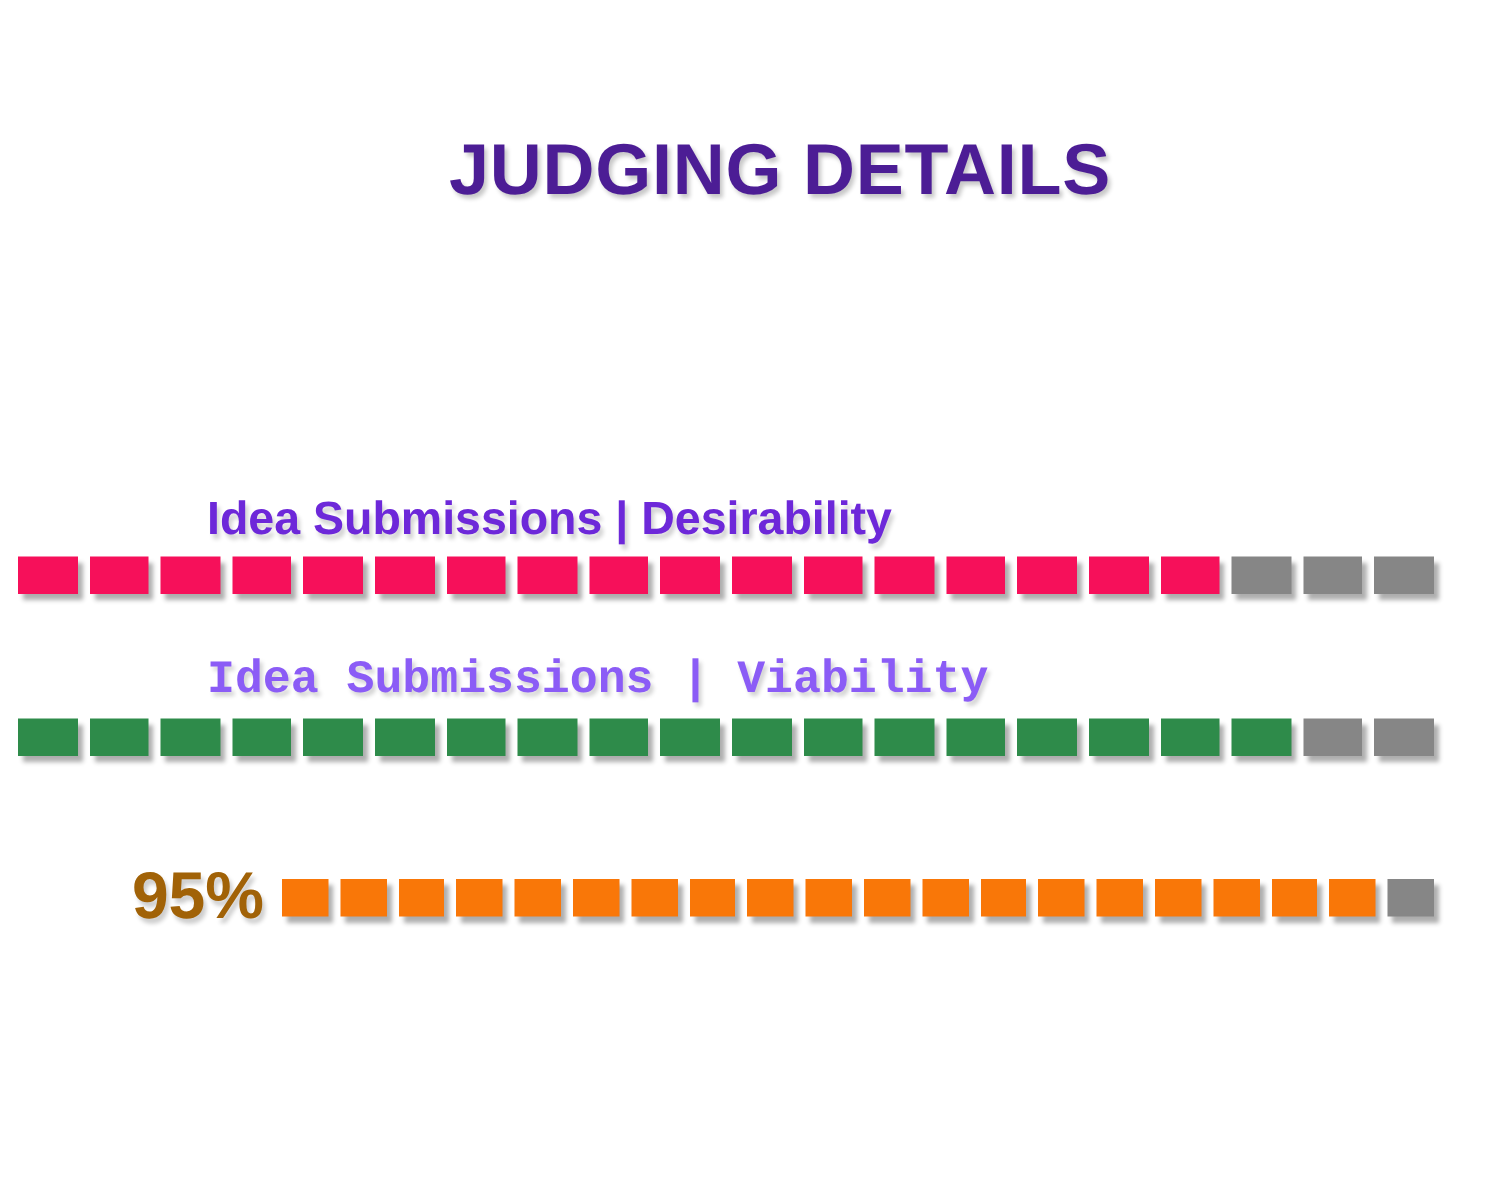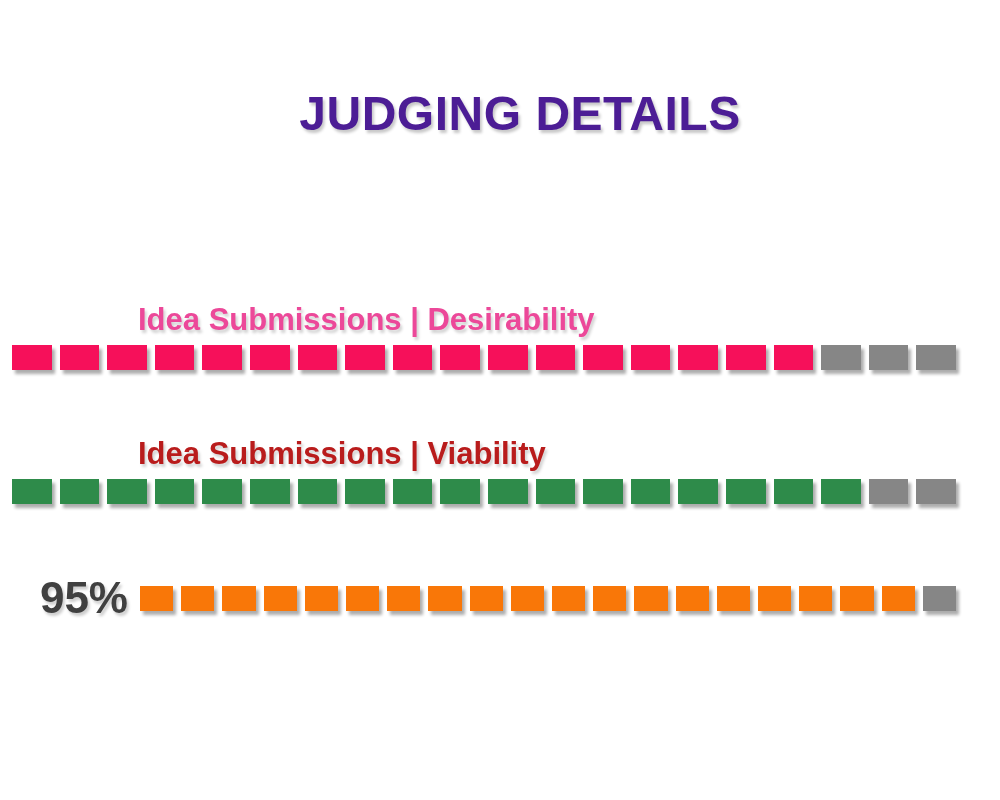--- a/index.html
+++ b/index.html
@@ -91,21 +91,21 @@
 </style>
 </head>
 <body>
 
 <div class="slide">
   <h1 class="title" style="color: #4c1d95;">JUDGING DETAILS</h1>
 
 
   <div class="rows" id="rows">
       <div class="row" style="top: 0px;">
-        <div class="row-label" style="color: #ec4899;">Idea Submissions | Desirability</div>
+        <div class="row-label" style="color: #6d28d9; margin-top: 26px;">Idea Submissions | Desirability</div>
         <div class="bar-line">
           <div class="bar">
             <div class="seg" style="background: rgb(246, 16, 90);"></div>
             <div class="seg" style="background: rgb(246, 16, 90);"></div>
             <div class="seg" style="background: rgb(246, 16, 90);"></div>
             <div class="seg" style="background: rgb(246, 16, 90);"></div>
             <div class="seg" style="background: rgb(246, 16, 90);"></div>
             <div class="seg" style="background: rgb(246, 16, 90);"></div>
             <div class="seg" style="background: rgb(246, 16, 90);"></div>
             <div class="seg" style="background: rgb(246, 16, 90);"></div>
@@ -118,21 +118,21 @@
             <div class="seg" style="background: rgb(246, 16, 90);"></div>
             <div class="seg" style="background: rgb(246, 16, 90);"></div>
             <div class="seg" style="background: rgb(246, 16, 90);"></div>
             <div class="seg" style="background: rgb(134, 134, 134);"></div>
             <div class="seg" style="background: rgb(134, 134, 134);"></div>
             <div class="seg" style="background: rgb(134, 134, 134);"></div>
           </div>
         </div>
       </div>
       <div class="row" style="top: 134px;">
-        <div class="row-label" style="color: #b91c1c;">Idea Submissions | Viability</div>
+        <div class="row-label" style="color: #8b5cf6; font-family: Liberation Mono, monospace;">Idea Submissions | Viability</div>
         <div class="bar-line">
           <div class="bar">
             <div class="seg" style="background: rgb(46, 139, 74);"></div>
             <div class="seg" style="background: rgb(46, 139, 74);"></div>
             <div class="seg" style="background: rgb(46, 139, 74);"></div>
             <div class="seg" style="background: rgb(46, 139, 74);"></div>
             <div class="seg" style="background: rgb(46, 139, 74);"></div>
             <div class="seg" style="background: rgb(46, 139, 74);"></div>
             <div class="seg" style="background: rgb(46, 139, 74);"></div>
             <div class="seg" style="background: rgb(46, 139, 74);"></div>
@@ -146,21 +146,21 @@
             <div class="seg" style="background: rgb(46, 139, 74);"></div>
             <div class="seg" style="background: rgb(46, 139, 74);"></div>
             <div class="seg" style="background: rgb(46, 139, 74);"></div>
             <div class="seg" style="background: rgb(134, 134, 134);"></div>
             <div class="seg" style="background: rgb(134, 134, 134);"></div>
           </div>
         </div>
       </div>
       <div class="row" style="top: 268px;">
         <div class="bar-line">
-          <div class="pct" style="color: #404040;">95%</div>
+          <div class="pct" style="color: #a16207; padding-left: 48px;">95%</div>
           <div class="bar">
             <div class="seg" style="background: rgb(249, 119, 8);"></div>
             <div class="seg" style="background: rgb(249, 119, 8);"></div>
             <div class="seg" style="background: rgb(249, 119, 8);"></div>
             <div class="seg" style="background: rgb(249, 119, 8);"></div>
             <div class="seg" style="background: rgb(249, 119, 8);"></div>
             <div class="seg" style="background: rgb(249, 119, 8);"></div>
             <div class="seg" style="background: rgb(249, 119, 8);"></div>
             <div class="seg" style="background: rgb(249, 119, 8);"></div>
             <div class="seg" style="background: rgb(249, 119, 8);"></div>

